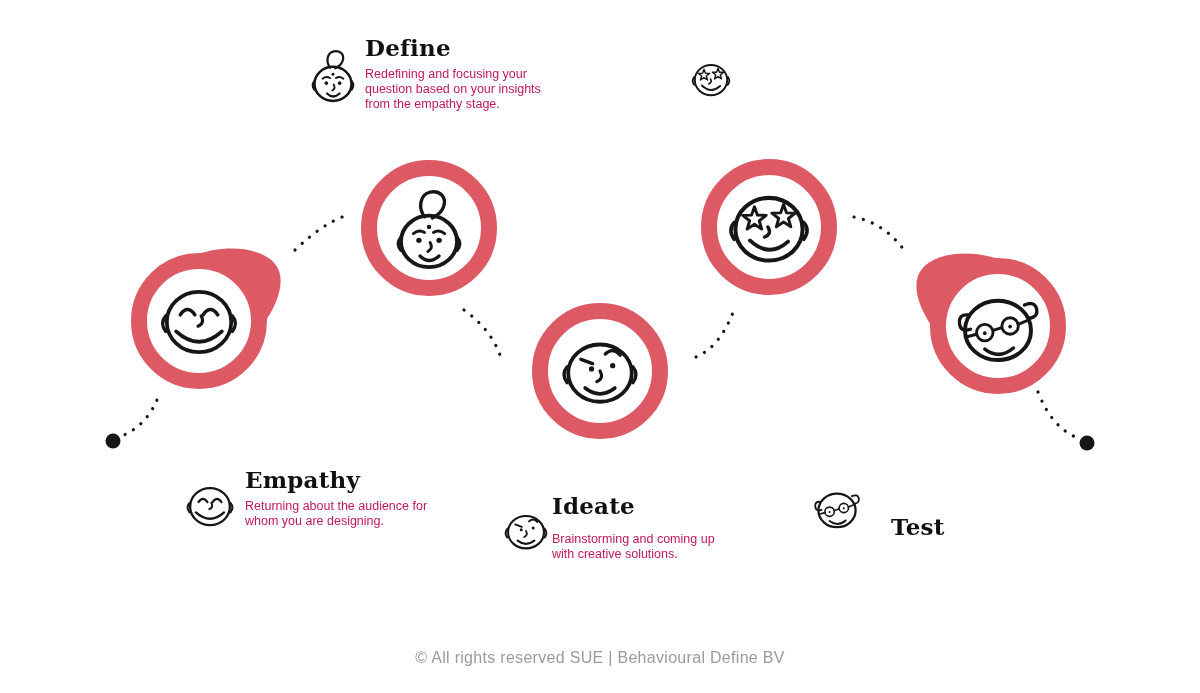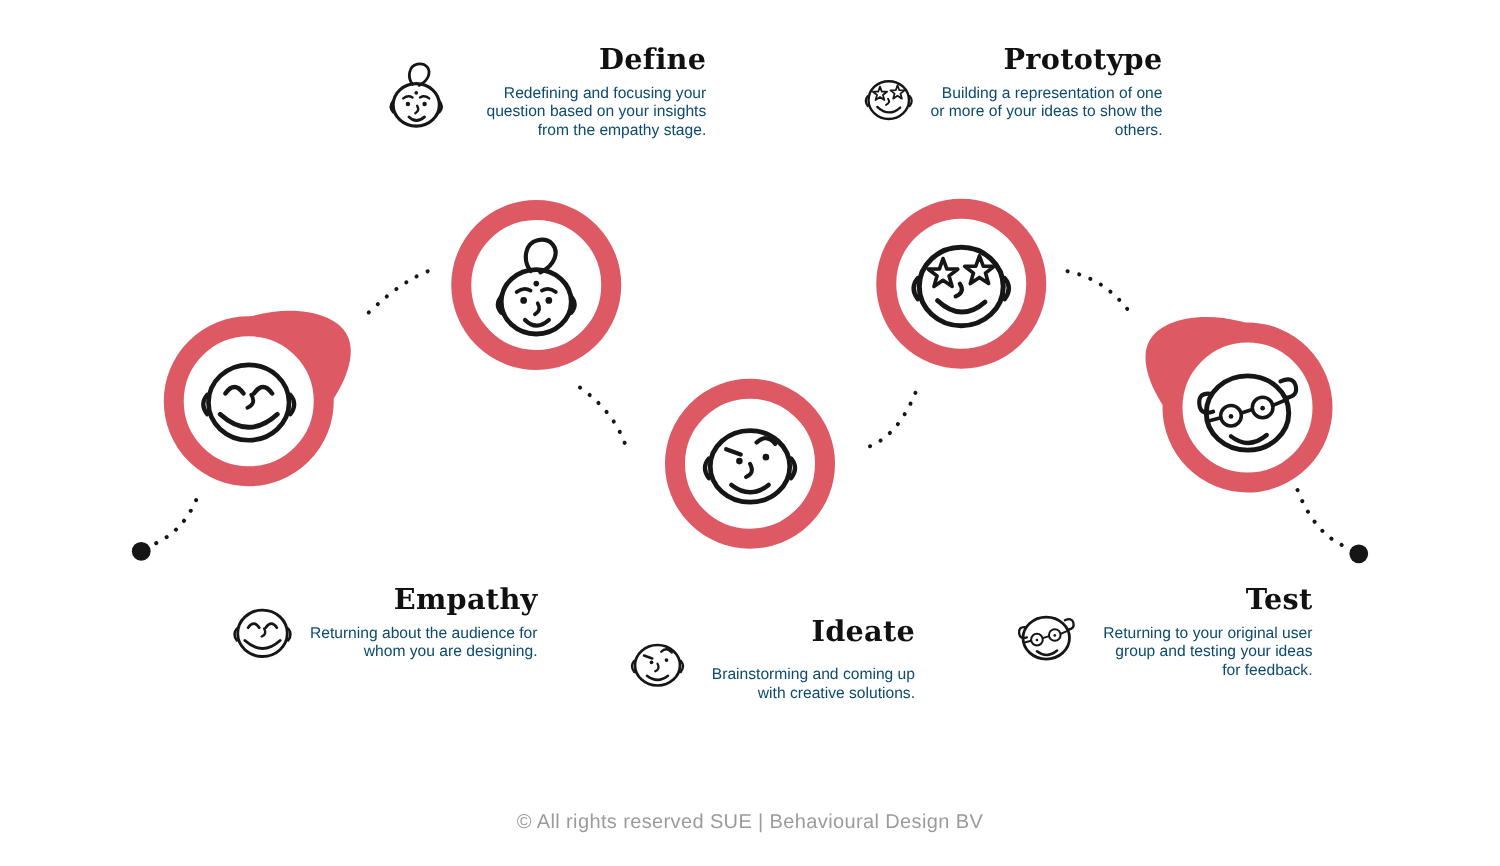--- a/index.html
+++ b/index.html
@@ -16,27 +16,27 @@
   .connectors{position:absolute;left:0;top:0;}
   .marker{position:absolute;}
   .ring{fill:#fff;stroke:var(--accent-red);stroke-width:16;}
   .blob{fill:var(--accent-red);stroke:none;}
   .stroke{stroke:var(--ink);fill:none;stroke-linecap:round;stroke-linejoin:round;}
   .dotfill{fill:var(--ink);stroke:none;}
   .starfill{fill:#fff;stroke:var(--ink);stroke-linejoin:round;}
   .dots{stroke:var(--ink);fill:none;stroke-linecap:round;}
   .label{position:absolute;}
   .label .mini{position:absolute;}
-  .label .txt{position:absolute;top:4px;text-align:right;}
+  .label .txt{position:absolute;top:4px;}
   .label h2{
     font-family:"DejaVu Serif","Liberation Serif",serif;
     font-weight:700;font-size:23px;color:#111;margin:0 0 6px 0;letter-spacing:.2px;
   }
   .label p{
-    margin:0;font-size:12.5px;line-height:15px;color:#0c4a6e;
+    margin:0;font-size:12.5px;line-height:15px;color:#be185d;
   }
   .footer{
     position:absolute;left:0;top:649px;width:100%;text-align:center;
     font-size:16px;color:var(--footer-gray);letter-spacing:.3px;
   }
 </style>
 </head>
 <body>
 
 <div class="canvas">
@@ -146,24 +146,20 @@
     <div class="txt" style="left:69px;">
       <h2>Define</h2>
       <p style="width:200px;">Redefining and focusing your question based on your insights from the empathy stage.</p>
     </div>
   </div>
 
   <div class="label" style="left:684px;top:30px;width:260px;height:95px;">
     <svg class="mini" style="left:0;top:22px;" width="54" height="54" viewBox="0 0 100 100">
       <use href="#face-prototype"></use>
     </svg>
-    <div class="txt" style="left:56px;">
-      <h2>Prototype</h2>
-      <p style="width:190px;">Building a representation of one or more of your ideas to show the others.</p>
-    </div>
   </div>
 
   <div class="label" style="left:178px;top:462px;width:260px;height:85px;">
     <svg class="mini" style="left:0;top:12px;" width="64" height="64" viewBox="0 0 100 100">
       <use href="#face-empathy"></use>
     </svg>
     <div class="txt" style="left:67px;">
       <h2>Empathy</h2>
       <p style="width:185px;">Returning about the audience for whom you are designing.</p>
     </div>
@@ -176,20 +172,19 @@
     <div class="txt" style="left:58px;">
       <h2>Ideate</h2>
       <p style="width:180px;margin-top:13px;">Brainstorming and coming up with creative solutions.</p>
     </div>
   </div>
 
   <div class="label" style="left:806px;top:462px;width:250px;height:95px;">
     <svg class="mini" style="left:0;top:15px;" width="62" height="62" viewBox="0 0 100 100">
       <use href="#face-test"></use>
     </svg>
-    <div class="txt" style="left:69px;">
+    <div class="txt" style="left:85px;margin-top:47px;">
       <h2>Test</h2>
-      <p style="width:175px;">Returning to your original user group and testing your ideas for feedback.</p>
     </div>
   </div>
 
-  <div class="footer">© All rights reserved SUE | Behavioural Design BV</div>
+  <div class="footer">© All rights reserved SUE | Behavioural Define BV</div>
 </div>
 
 </body></html>

